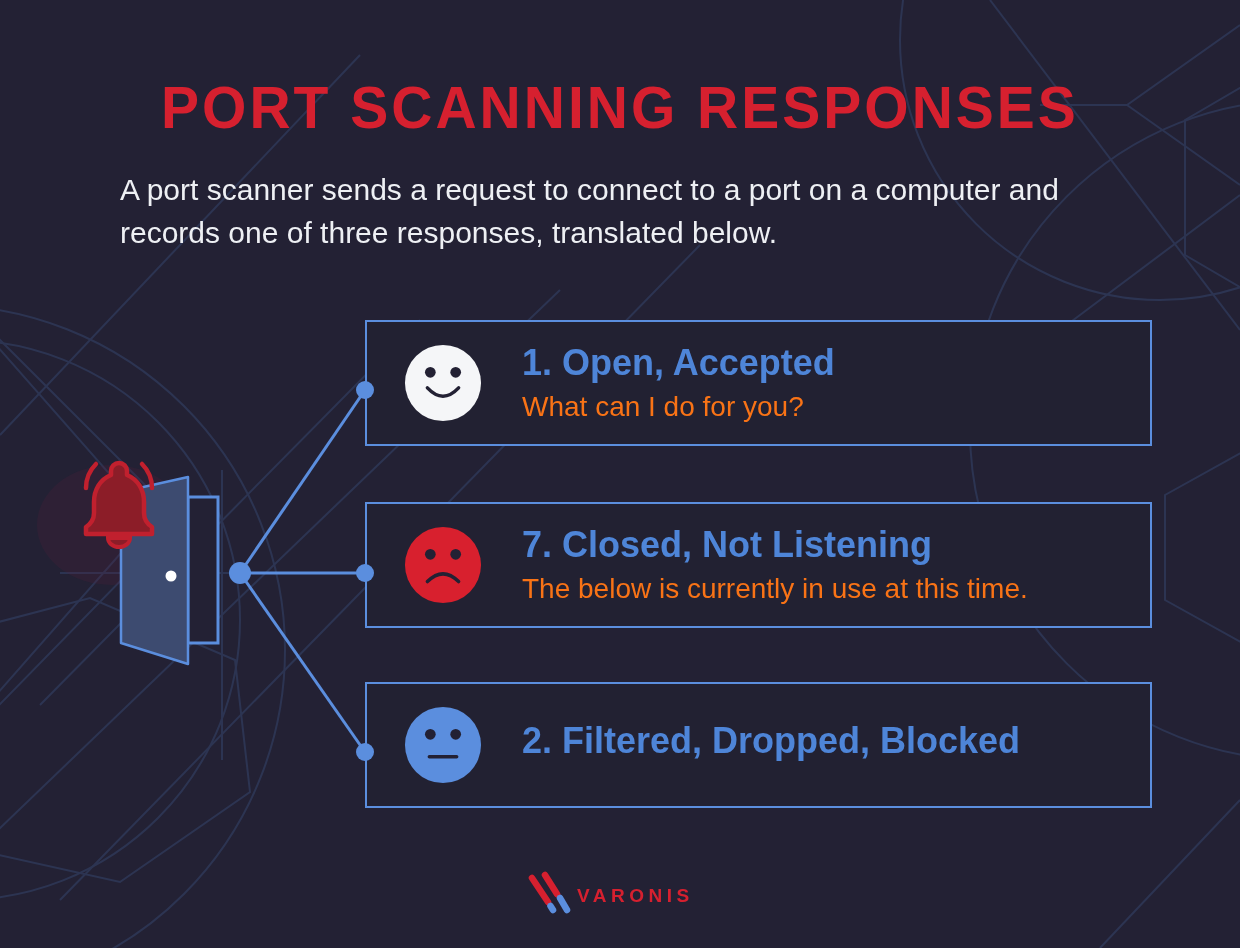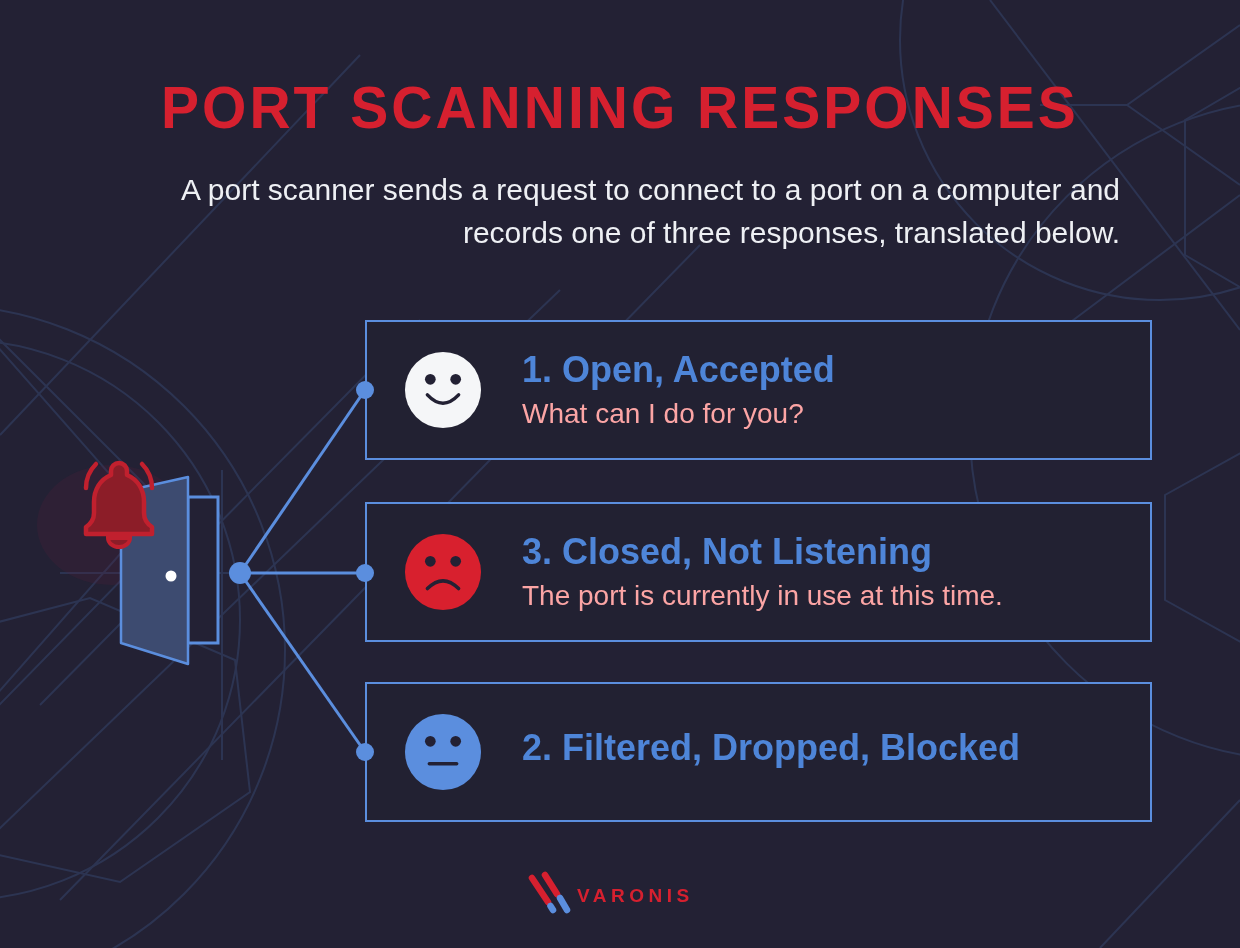--- a/index.html
+++ b/index.html
@@ -15,47 +15,47 @@
   .layer{position:absolute;left:0;top:0;width:1240px;height:948px;pointer-events:none;}
   .title{
     position:absolute;left:0;top:74px;width:1240px;
     text-align:center;
     font-size:57px;font-weight:bold;letter-spacing:3px;
     color:#d6202f;
     transform:scaleY(1.04);
   }
   .subtitle{
     position:absolute;left:120px;top:168px;width:1000px;
-    text-align:right;
+    text-align:left;
     font-size:30px;line-height:43px;font-weight:400;
     color:#eef0f4;
   }
   .box{
-    position:absolute;left:365px;width:787px;height:140px;
+    position:absolute;left:365px;width:787px;height:126px;
     box-sizing:border-box;
     background:#222132;
     border:2px solid #5b8ede;
     z-index:2;
   }
   .face{
     position:absolute;left:37px;top:50%;
     width:78px;height:78px;
     transform:translateY(-50%);
   }
   .box-text{
     position:absolute;left:155px;top:50%;
     transform:translateY(-50%);
     white-space:nowrap;
   }
   .box-heading{
     font-size:36px;font-weight:bold;color:#4e85d8;
     line-height:40px;margin-bottom:8px;
   }
   .box-desc{
-    font-size:28px;font-weight:400;color:#fca5a5;
+    font-size:28px;font-weight:400;color:#f97316;
     line-height:32px;
   }
   .footer-logo{
     position:absolute;left:521px;top:870px;
     width:200px;height:48px;
   }
 </style>
 </head>
 <body>
 
@@ -106,22 +106,22 @@
   </div>
 
   <div class="box" style="top:502px">
     <svg class="face" viewBox="0 0 80 80">
       <circle cx="40" cy="40" r="39" fill="#d8202e"></circle>
       <circle cx="27" cy="29" r="5.5" fill="#232134"></circle>
       <circle cx="53" cy="29" r="5.5" fill="#232134"></circle>
       <path d="M24,57 Q40,41 56,57" stroke="#232134" stroke-width="3.6" fill="none" stroke-linecap="round"></path>
     </svg>
     <div class="box-text">
-      <div class="box-heading">3. Closed, Not Listening</div>
-      <div class="box-desc">The port is currently in use at this time.</div>
+      <div class="box-heading">7. Closed, Not Listening</div>
+      <div class="box-desc">The below is currently in use at this time.</div>
     </div>
   </div>
 
   <div class="box" style="top:682px">
     <svg class="face" viewBox="0 0 80 80">
       <circle cx="40" cy="40" r="39" fill="#5b8ede"></circle>
       <circle cx="27" cy="29" r="5.5" fill="#232134"></circle>
       <circle cx="53" cy="29" r="5.5" fill="#232134"></circle>
       <path d="M26,52 L54,52" stroke="#232134" stroke-width="3.6" fill="none" stroke-linecap="round"></path>
     </svg>

